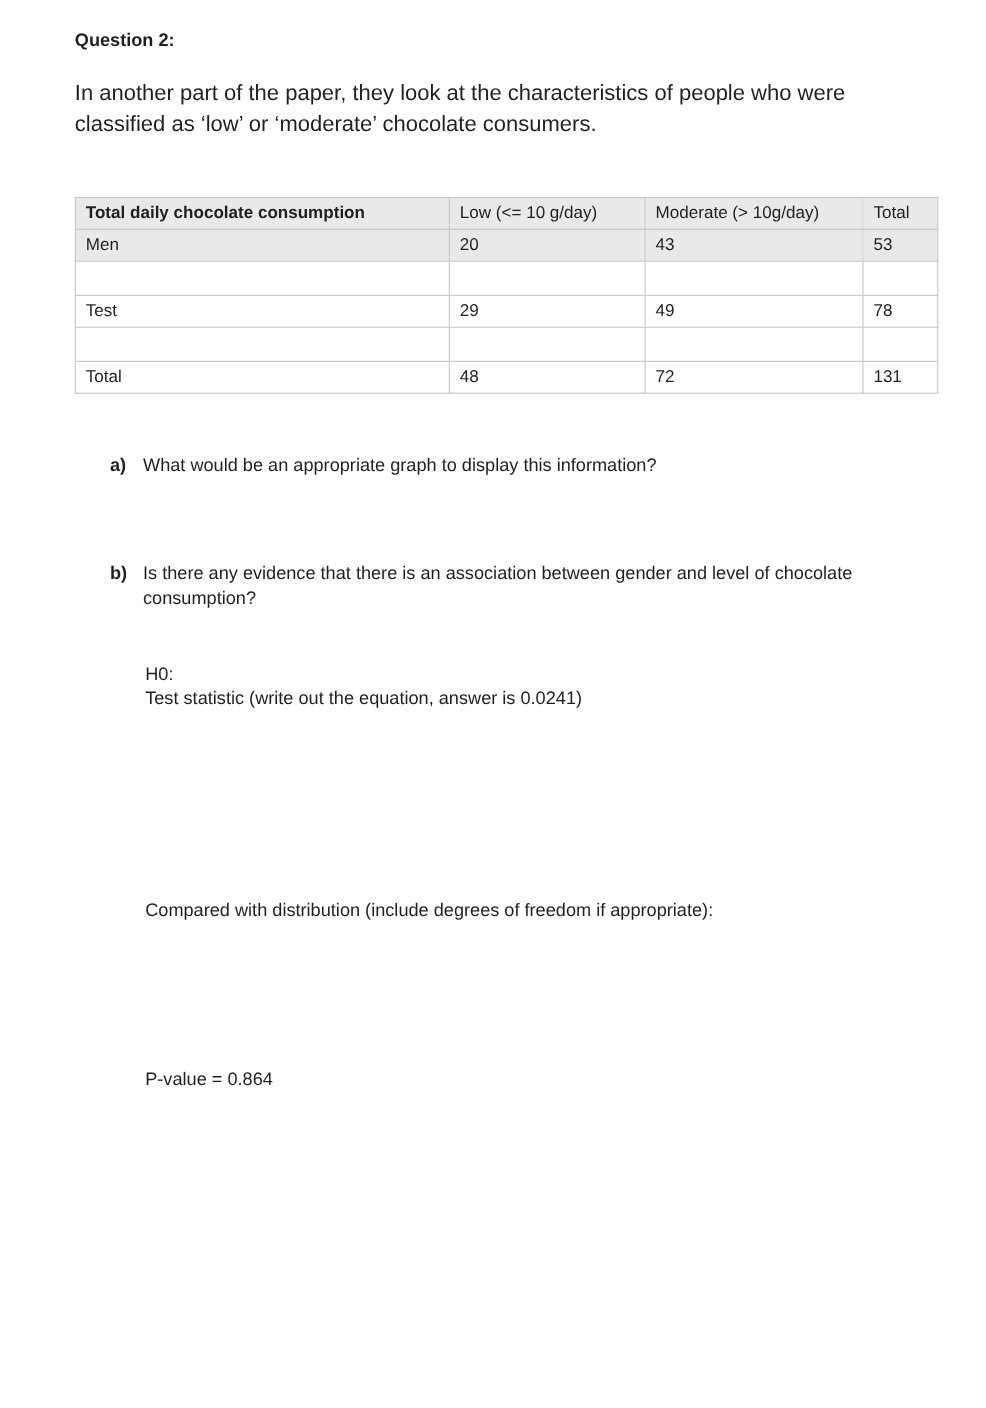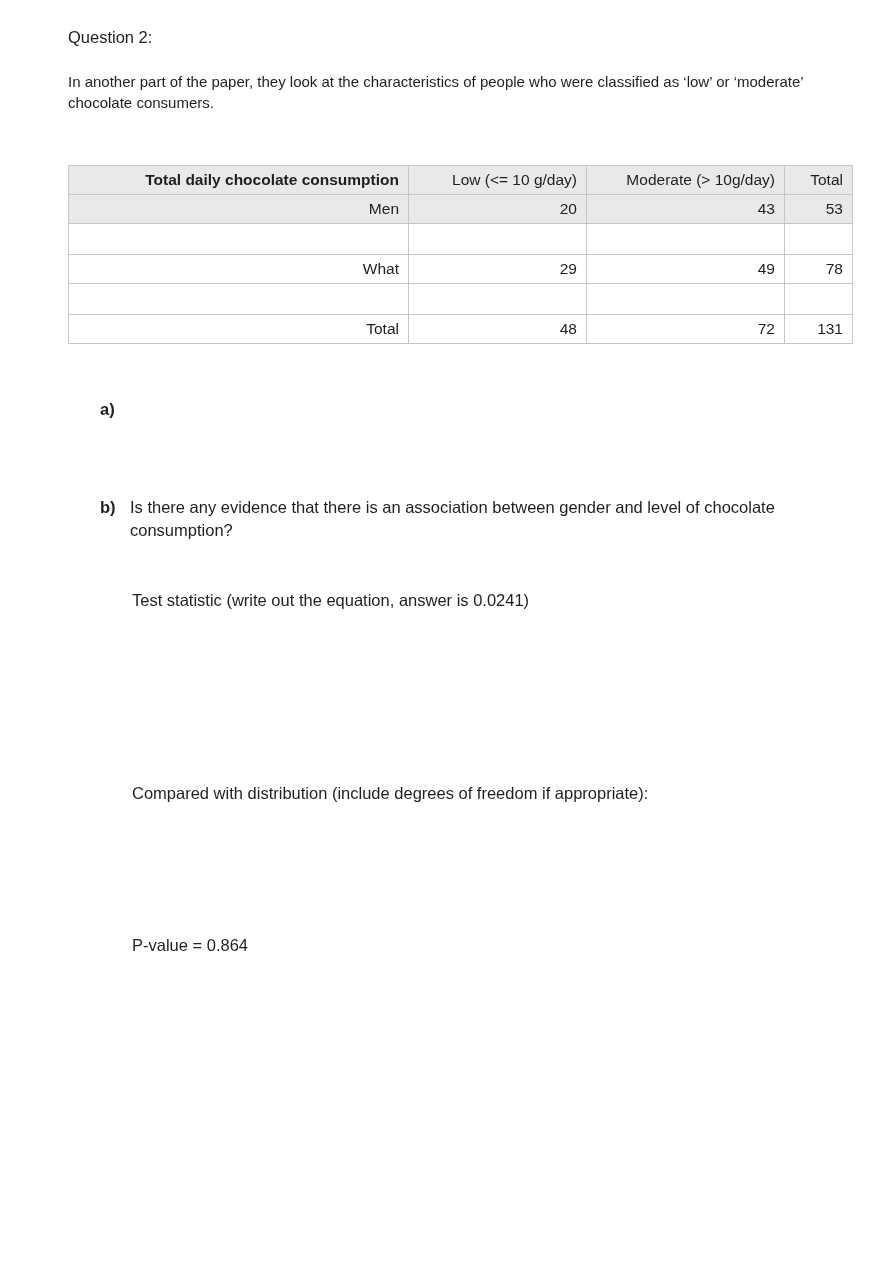--- a/index.html
+++ b/index.html
@@ -9,43 +9,42 @@
     height: 1280px;
     font-family: "Liberation Sans", sans-serif;
     color: #1f1f1f;
     overflow: hidden;
   }
   .page {
     padding: 28px 44px 0 68px;
   }
   .question-title {
     font-size: 16.5px;
-    font-weight: normal;
+    font-weight: bold;
     margin-bottom: 24px;
   }
   .intro {
-    font-size: 15px;
+    font-size: 20px;
     line-height: 1.4;
     max-width: 800px;
   }
   table.data-table {
     border-collapse: collapse;
     margin-top: 52px;
     width: 784px;
     font-size: 15.5px;
     table-layout: fixed;
   }
   table.data-table td {
     border: 1px solid #c6c6c6;
     padding: 3px 9px;
     height: 29px;
     vertical-align: middle;
     overflow: hidden;
     white-space: nowrap;
-    text-align: right;
   }
   table.data-table tr.spacer-row td { height: 31px; }
   table.data-table tr.shaded td { background: #e9e9e9; }
   td.bold-cell { font-weight: bold; }
   .qa-list { margin-top: 54px; font-size: 16.5px; }
   .qa-item {
     display: flex;
     padding-left: 32px;
     line-height: 1.35;
   }
@@ -56,21 +55,21 @@
   }
   .qa-item .qa-text { max-width: 700px; }
   .qa-item-b { margin-top: 76px; }
   .sub-line {
     font-size: 16.5px;
     margin-left: 64px;
     line-height: 1.35;
   }
   .sub-h0 { margin-top: 47px; }
   .sub-h1 { margin-top: 58px; }
-  .sub-test { margin-top: 48px; }
+  .sub-test { }
   .sub-compared { margin-top: 171px; }
   .sub-pvalue { margin-top: 130px; }
   .sub-conclusion { margin-top: 103px; }
 </style>
 </head>
 <body>
 
 <div class="page">
 
   <div class="question-title">Question 2:</div>
@@ -97,21 +96,21 @@
         <td>43</td>
         <td>53</td>
       </tr>
       <tr class="spacer-row">
         <td></td>
         <td></td>
         <td></td>
         <td></td>
       </tr>
       <tr>
-        <td>What</td>
+        <td>Test</td>
         <td>29</td>
         <td>49</td>
         <td>78</td>
       </tr>
       <tr class="spacer-row">
         <td></td>
         <td></td>
         <td></td>
         <td></td>
       </tr>
@@ -120,24 +119,26 @@
         <td>48</td>
         <td>72</td>
         <td>131</td>
       </tr>
     </tbody>
   </table>
 
   <div class="qa-list">
     <div class="qa-item">
       <span class="marker">a)</span>
+      <span class="qa-text">What would be an appropriate graph to display this information?</span>
     </div>
     <div class="qa-item qa-item-b">
       <span class="marker">b)</span>
       <span class="qa-text">Is there any evidence that there is an association between gender and level of chocolate consumption?</span>
     </div>
 
+    <div class="sub-line sub-h0">H0:</div>
     <div class="sub-line sub-test">Test statistic (write out the equation, answer is 0.0241)</div>
     <div class="sub-line sub-compared">Compared with distribution (include degrees of freedom if appropriate):</div>
     <div class="sub-line sub-pvalue">P-value = 0.864</div>
   </div>
 
 </div>
 
 </body></html>

